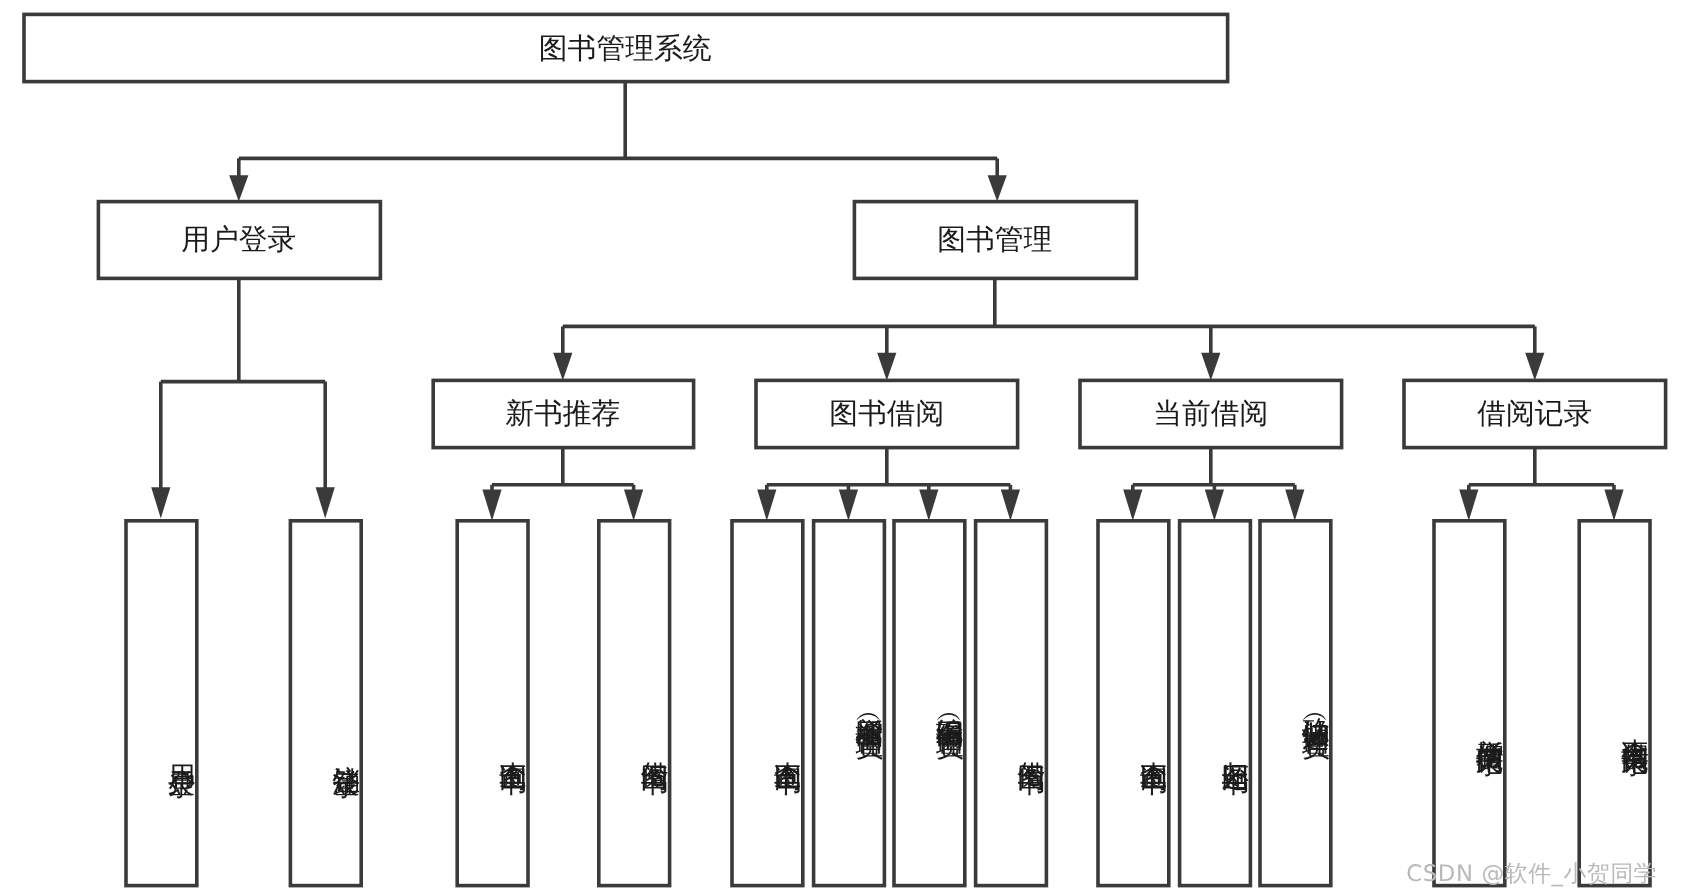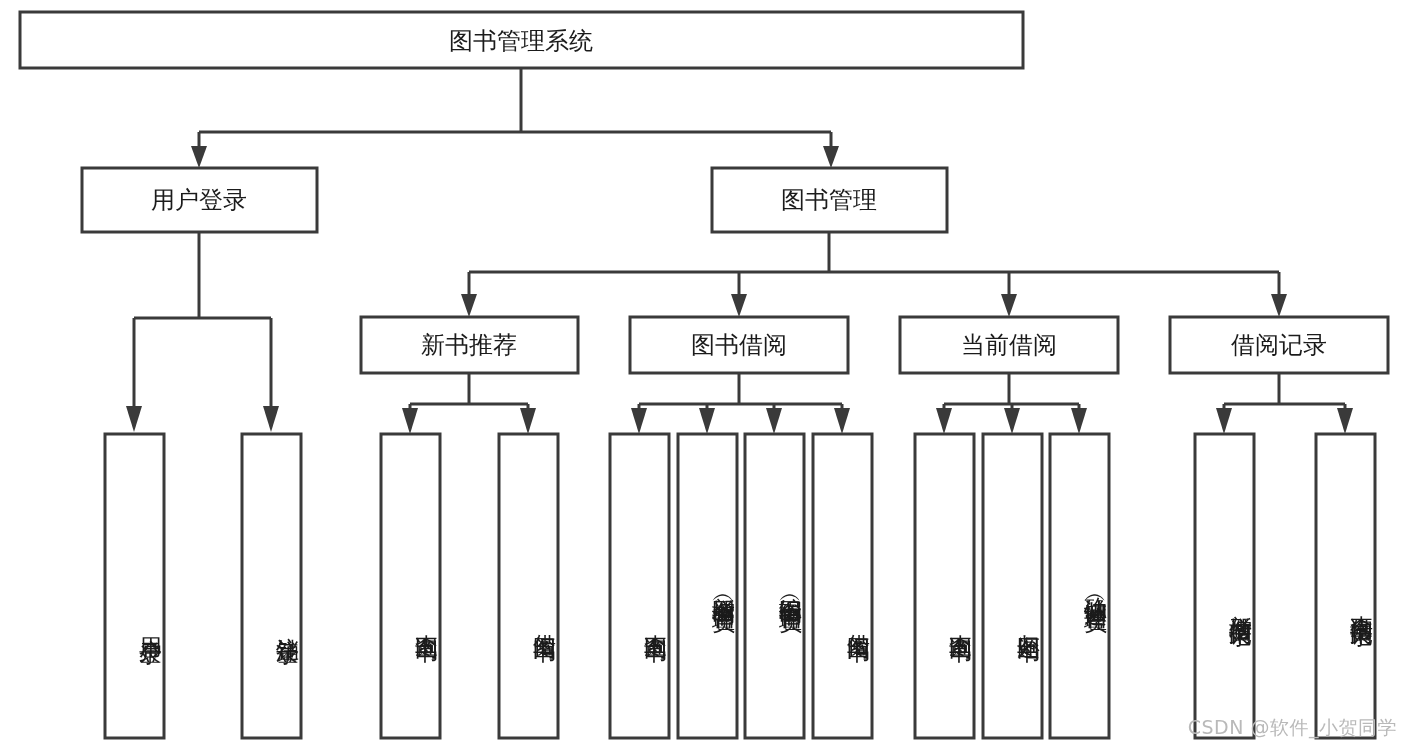--- a/index.html
+++ b/index.html
@@ -53,21 +53,21 @@
     letter-spacing: 2px;
     text-align: center;
     display: flex;
     align-items: flex-start;
     justify-content: center;
     white-space: nowrap;
     pointer-events: none;
   }
   .watermark {
     position: absolute;
-    right: 8px;
+    right: 24px;
     bottom: 6px;
     font-family: "DejaVu Sans", "Liberation Sans", sans-serif;
     font-size: 19px;
     color: #b9b9b9;
     letter-spacing: 0.5px;
     user-select: none;
   }
 </style>
 </head>
 <body>

